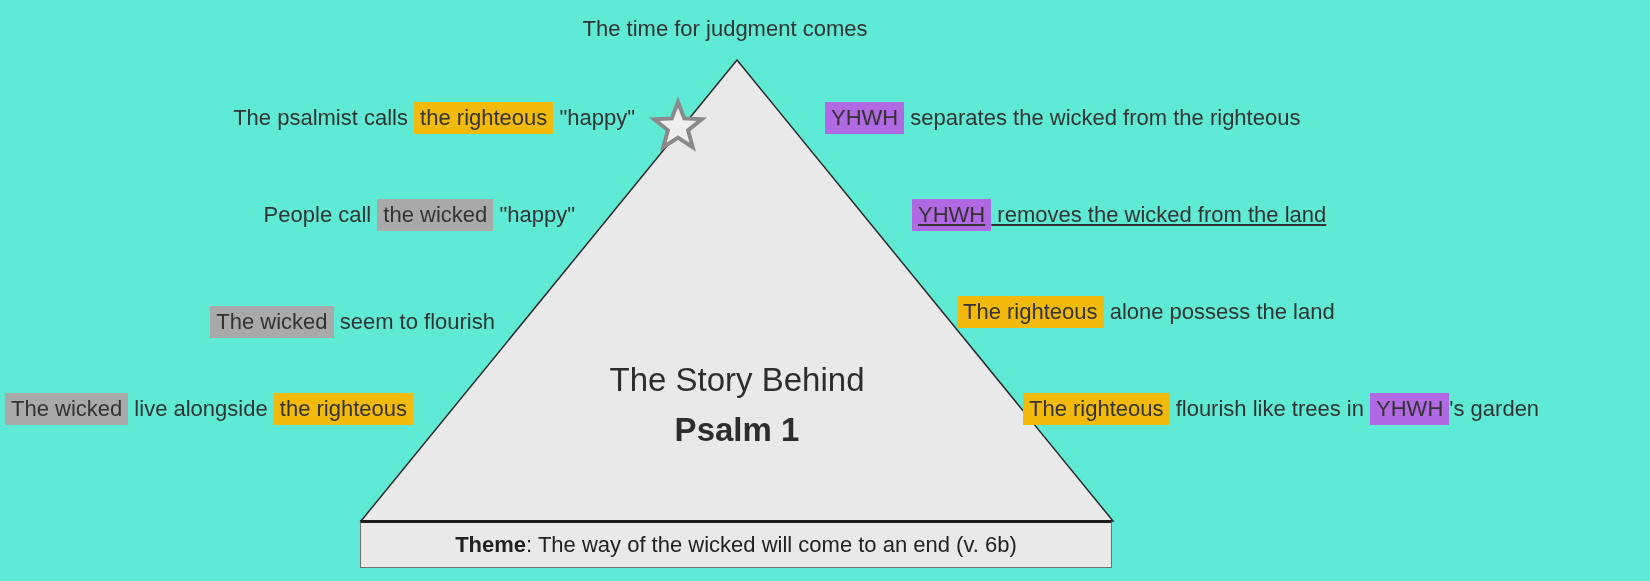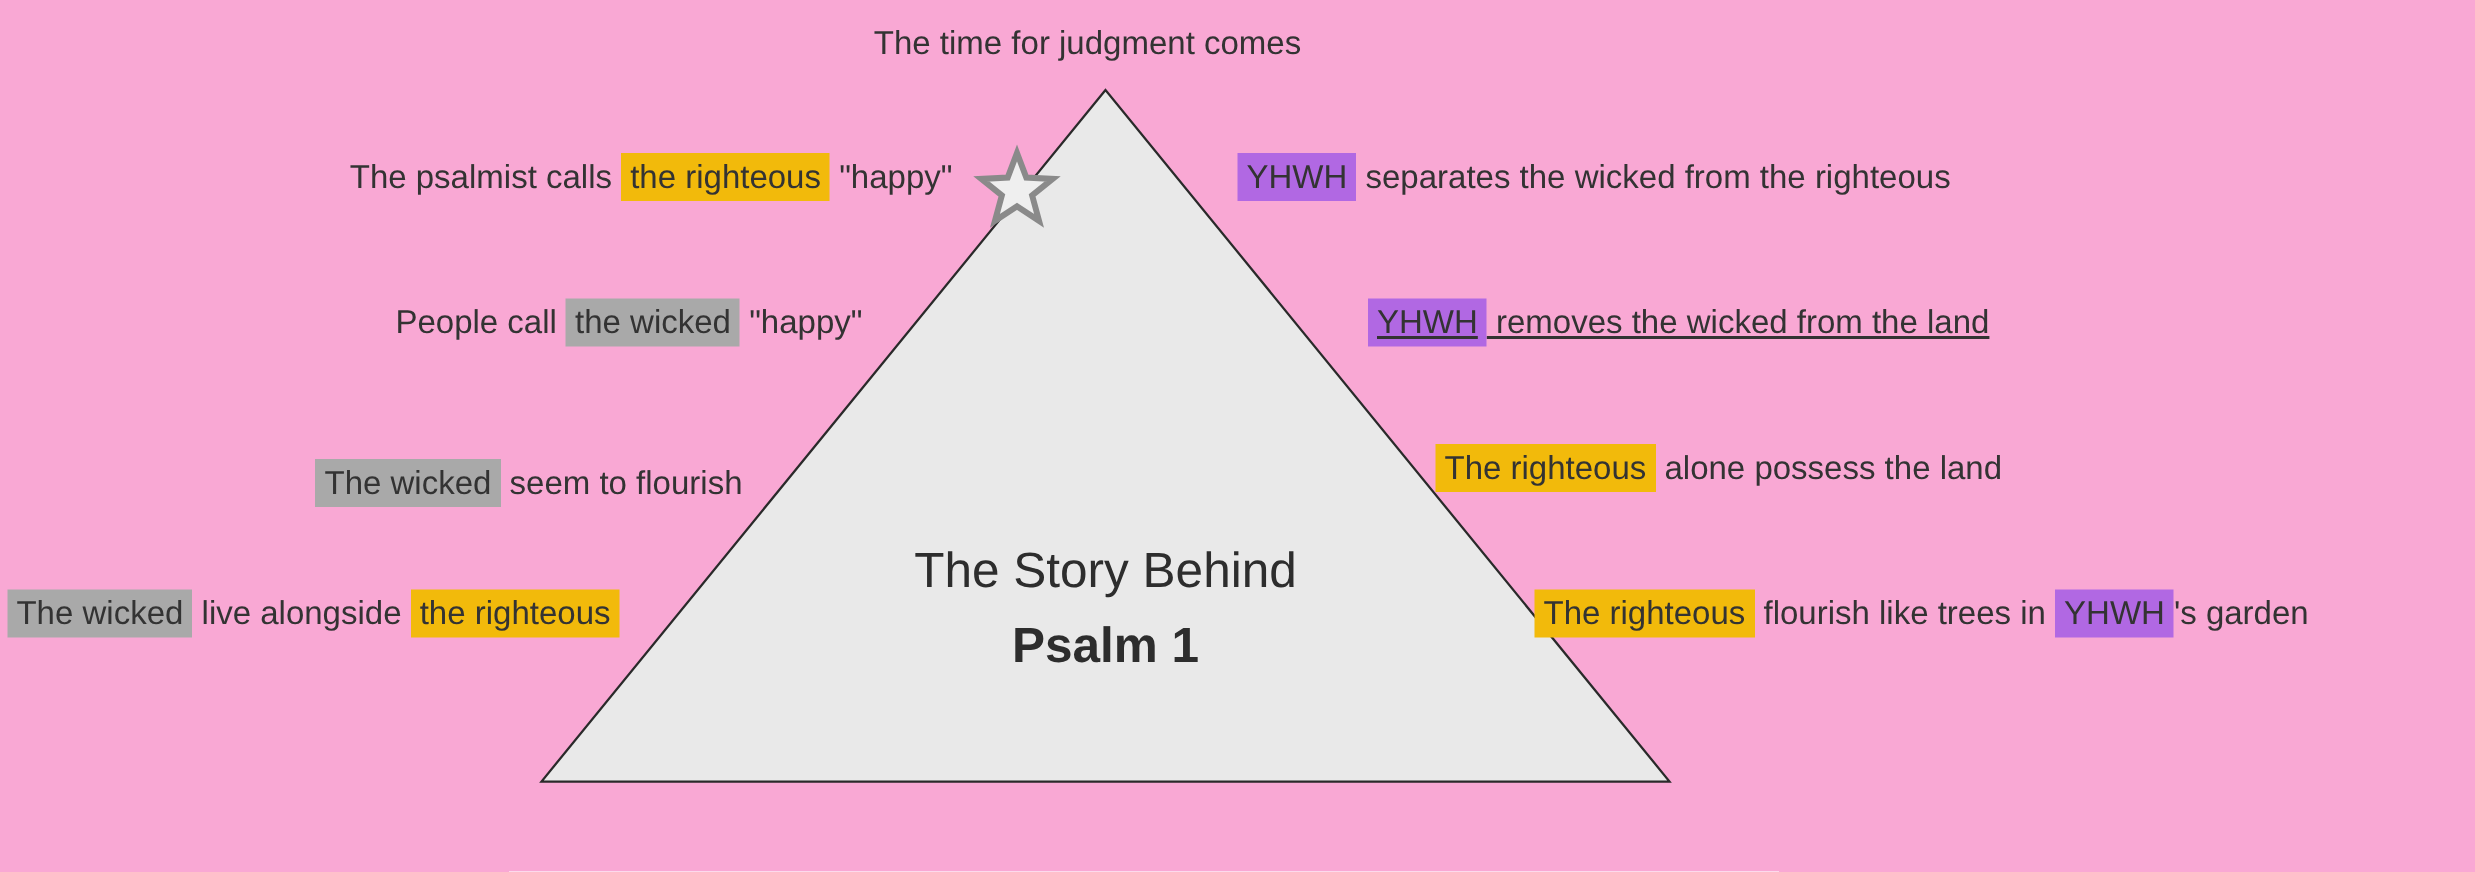--- a/index.html
+++ b/index.html
@@ -1,20 +1,20 @@
 <!DOCTYPE html>
 <html><head>
 <meta charset="utf-8">
 <style>
   html, body { margin: 0; padding: 0; background: #ffffff; }
   .canvas {
     position: relative;
     width: 1650px;
     height: 581px;
-    background: #f9a8d4;
+    background: #5eead4;
     overflow: hidden;
     font-family: "Liberation Sans", "DejaVu Sans", sans-serif;
     color: #333333;
   }
   .layer-svg { position: absolute; left: 0; top: 0; }
 
   .top-label {
     position: absolute;
     top: 14px;
     left: 725px;
@@ -121,14 +121,19 @@
   </div>
   <div class="row row-r4">
     <span class="hl hl-yellow">The righteous</span><span> flourish like trees in </span><span class="hl hl-purple">YHWH</span><span>'s garden</span>
   </div>
 
   <div class="pyramid-title">
     <div class="line1">The Story Behind</div>
     <div class="line2">Psalm 1</div>
   </div>
 
+  <div class="theme-bar">
+    <span>
+      <span class="theme-word">Theme</span><span>: The way of the wicked will come to an end (v. 6b)</span>
+    </span>
+  </div>
 
 </div>
 
 </body></html>

